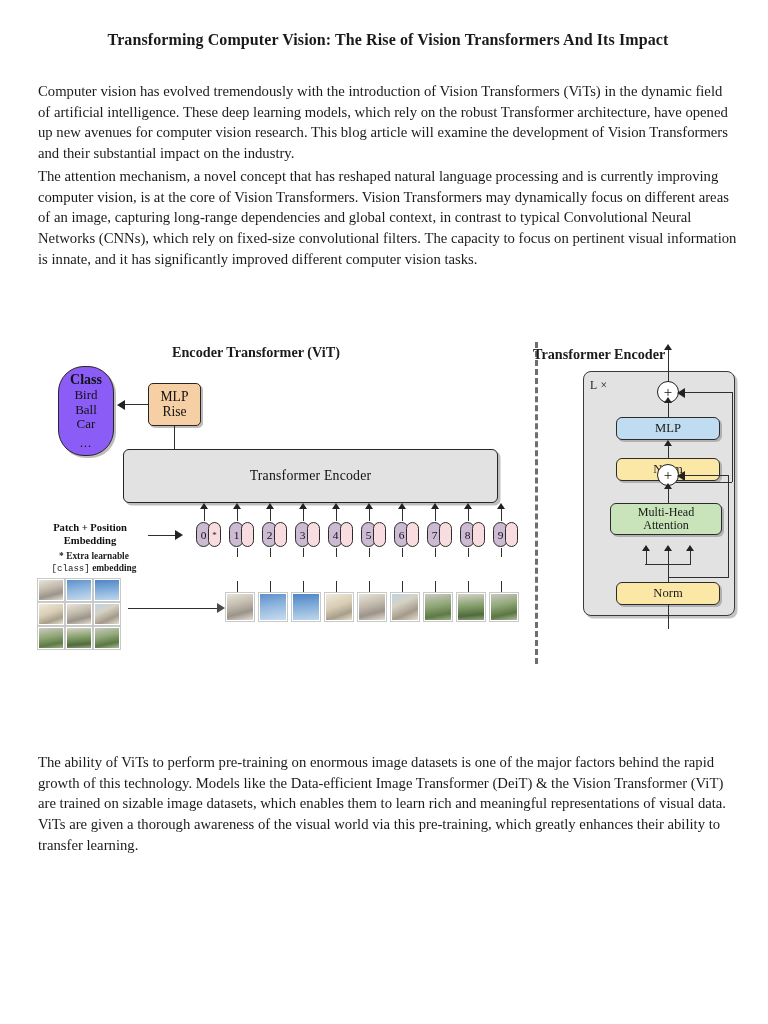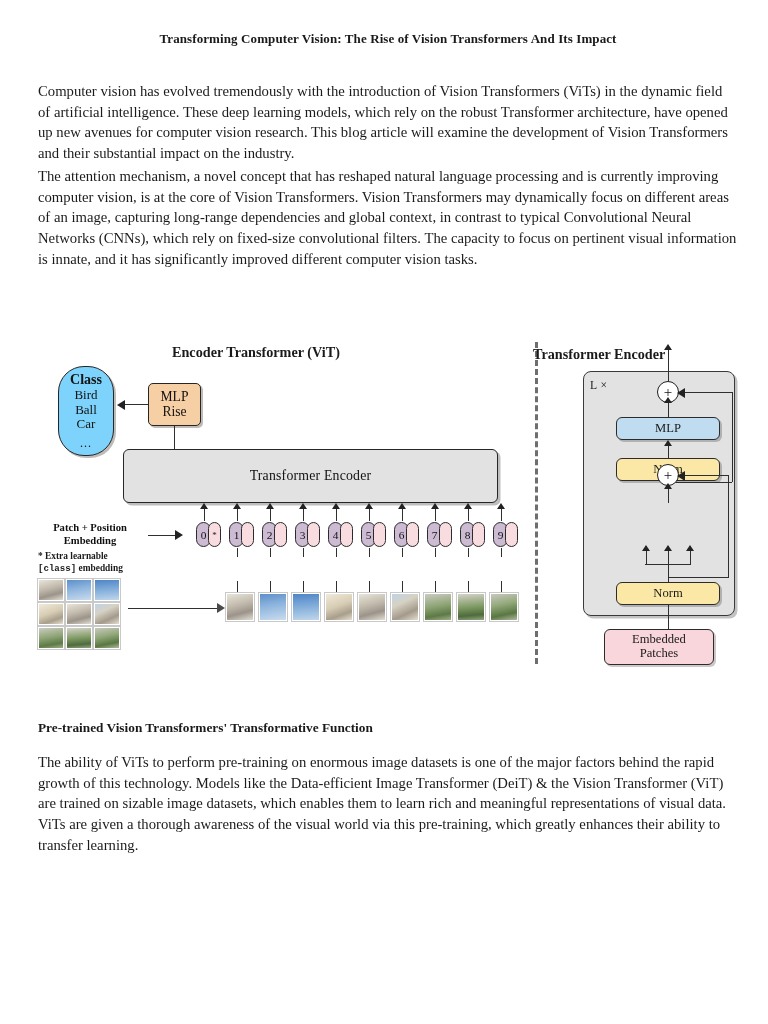--- a/index.html
+++ b/index.html
@@ -22,21 +22,21 @@
   }
 
   
   .doc-title {
     position: absolute;
     left: 38px;
     top: 31px;
     width: 700px;
     text-align: center;
     font-weight: bold;
-    font-size: 13px;
+    font-size: 16px;
     letter-spacing: 0.1px;
   }
   .para {
     position: absolute;
     left: 38px;
     width: 700px;
     font-size: 14.7px;
     line-height: 20.7px;
     text-align: left;
   }
@@ -90,21 +90,21 @@
     text-align: center;
     font-size: 12.5px;
     line-height: 1.08;
     color: #121212;
   }
   .box.shadowed { box-shadow: 2.2px 2.2px 0 rgba(30,30,30,0.35); }
 
   
   #class-box {
     left: 20px; top: 30px; width: 56px; height: 90px;
-    background: #7dd3fc;
+    background: #8b5cf6;
     border-radius: 26px;
     flex-direction: column;
     justify-content: center;
     font-size: 12.6px;
     box-shadow: 2px 2px 0 rgba(40,30,20,0.30);
   }
   #class-box .cls-title { font-weight: bold; font-size: 14px; margin-bottom: 1px; }
   #class-box .cls-item { font-size: 13px; line-height: 1.12; }
   #class-box .cls-dots { font-size: 12px; letter-spacing: 1px; margin-top: 5px; }
 
@@ -142,23 +142,23 @@
     position: absolute;
     font-size: 10.6px;
     line-height: 1.18;
     font-weight: bold;
     text-align: center;
     color: #0f0f0f;
   }
   #patchpos-label { left: 0px; top: 186px; width: 104px; }
   #extra-label {
     position: absolute; left: 0px; top: 214px; width: 112px;
-    font-size: 9.4px; line-height: 1.28; font-weight: bold; text-align: left;
-  }
-  #extra-label .mono { font-family: "Liberation Mono", monospace; font-weight: bold; font-size: 9.1px; }
+    font-size: 9.4px; line-height: 1.28; font-weight: bold; text-align: center;
+  }
+  #extra-label .mono { font-family: "Liberation Mono", monospace; font-weight: normal; font-size: 9.1px; }
 
   
   .tokens {
     position: absolute;
     left: 158px;
     top: 186px;
     height: 28px;
   }
   .token {
     position: absolute;
@@ -498,40 +498,39 @@
     <div class="plus" id="plus2">+</div>
 
     <div class="vline" style="left:690px; top:139px; height:102px;"></div>
     <div class="hline" style="left:641px; top:139px; width:50px;"></div>
     <div class="arrow-left" style="left:639px; top:134.5px;"></div>
     <div class="hline" style="left:630px; top:241px; width:61px;"></div>
 
     <div class="vline" style="left:629.5px; top:153px; height:14px;"></div>
     <div class="arrow-up" style="left:625.5px; top:147px;"></div>
 
+    <div class="enc-box" id="enc-mha">
+      <span>Multi-Head</span>
+      <span>Attention</span>
+    </div>
 
     <div>
       <div class="vline" style="left:607.5px; top:215px; height:14px;"></div>
         <div class="arrow-up" style="left:603.5px; top:209px;"></div>
       <div class="vline" style="left:629.5px; top:215px; height:14px;"></div>
         <div class="arrow-up" style="left:625.5px; top:209px;"></div>
       <div class="vline" style="left:651.5px; top:215px; height:14px;"></div>
         <div class="arrow-up" style="left:647.5px; top:209px;"></div>
       <div class="hline" style="left:607px; top:228px; width:45px;"></div>
     </div>
     <div class="vline" style="left:629.5px; top:228px; height:18px;"></div>
 
     <div class="enc-box" id="enc-norm2">Norm</div>
 
     <div class="vline" style="left:629.5px; top:269px; height:24px;"></div>
 
-    <div id="enc-emb">
-      <span>Embedded</span>
-      <span>Patches</span>
-    </div>
 
   </div>
 
-  <div class="section-head">Pre-trained Vision Transformers' Transformative Function</div>
 
   <div class="para" id="para3">The ability of ViTs to perform pre-training on enormous image datasets is one of the major factors behind the rapid growth of this technology. Models like the Data-efficient Image Transformer (DeiT) &amp; the Vision Transformer (ViT) are trained on sizable image datasets, which enables them to learn rich and meaningful representations of visual data. ViTs are given a thorough awareness of the visual world via this pre-training, which greatly enhances their ability to transfer learning.</div>
 
 </div>
 
 </body></html>

